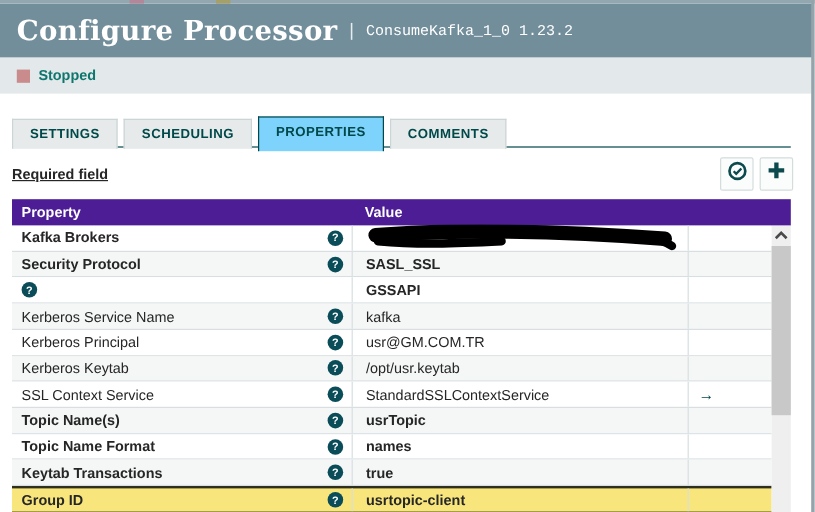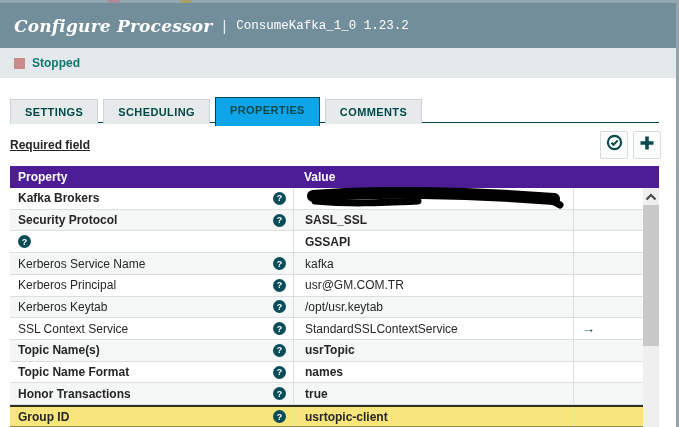--- a/index.html
+++ b/index.html
@@ -16,21 +16,21 @@
   .top-strip .fleck1 { position:absolute; left:108px; top:0; width:12px; height:3px; background:#b3879a; }
   .top-strip .fleck2 { position:absolute; left:180px; top:0; width:12px; height:3px; background:#a5a06a; }
   .right-strip { position: absolute; top:0; right:0; width:3px; height:427px; background:#95a3ab; z-index:41; }
 
   
   .dlg-header {
     position:absolute; top:3px; left:0; width:677px; height:45px;
     background:#728e9b; color:#fff;
     display:flex; align-items:center; padding-left:14px;
   }
-  .dlg-title { font-family:"DejaVu Serif", serif; font-weight:bold; font-size:17px; letter-spacing:0.2px;font-style:italic; }
+  .dlg-title { font-family:"DejaVu Serif", serif; font-weight:bold; font-size:23px; letter-spacing:0.2px; }
   .dlg-sep   { margin:0 10px; font-size:15px; font-weight:normal; color:#e6edf0; }
   .dlg-subtitle { font-family:Liberation Mono, monospace; font-size:12.5px; }
 
   
   .status-bar {
     position:absolute; top:48px; left:0; width:677px; height:30px;
     background:#e3e8ea; display:flex; align-items:center; padding-left:14px; gap:7px;
   }
   .status-square { width:11px; height:11px; background:#c98b8b; }
   .status-text { font-size:12px; font-weight:bold; color:#0f766e; }
@@ -45,21 +45,21 @@
     background:#004849; z-index:0;
   }
   .tab {
     position:relative; z-index:1; height:25px; line-height:25px;
     padding:0 14px; min-width:84px; text-align:center;
     background:#e6eaea; border:1px solid #ccd5d5; border-bottom:none;
     font-size:11px; font-weight:bold; letter-spacing:0.4px; color:#004849;
     cursor:default; white-space:nowrap;
   }
   .tab.active {
-    z-index:2; height:29px; background:#0ea5e9;
+    z-index:2; height:29px; background:#7dd3fc;
     border:1px solid #004849; border-bottom:none;
   }
 
   
   .props-toolbar {
     position:absolute; top:130px; left:10px; width:651px; height:29px;
     display:flex; align-items:center; justify-content:space-between;
   }
   .required-label { font-size:12px; font-weight:bold; color:#262626;text-decoration:underline; }
   .toolbar-buttons { display:flex; gap:5px; }
@@ -252,21 +252,21 @@
           <span class="prop-name">Topic Name Format</span>
           <span class="help">?</span>
         </div>
         <div class="cell val req">
           <span>names</span>
         </div>
         <div class="cell goto"></div>
       </div>
       <div class="trow even reqrow">
         <div class="cell prop req">
-          <span class="prop-name">Honor Transactions</span>
+          <span class="prop-name">Keytab Transactions</span>
           <span class="help">?</span>
         </div>
         <div class="cell val req">
           <span>true</span>
         </div>
         <div class="cell goto"></div>
       </div>
       <div class="trow odd highlight reqrow">
         <div class="cell prop req">
           <span class="prop-name">Group ID</span>

